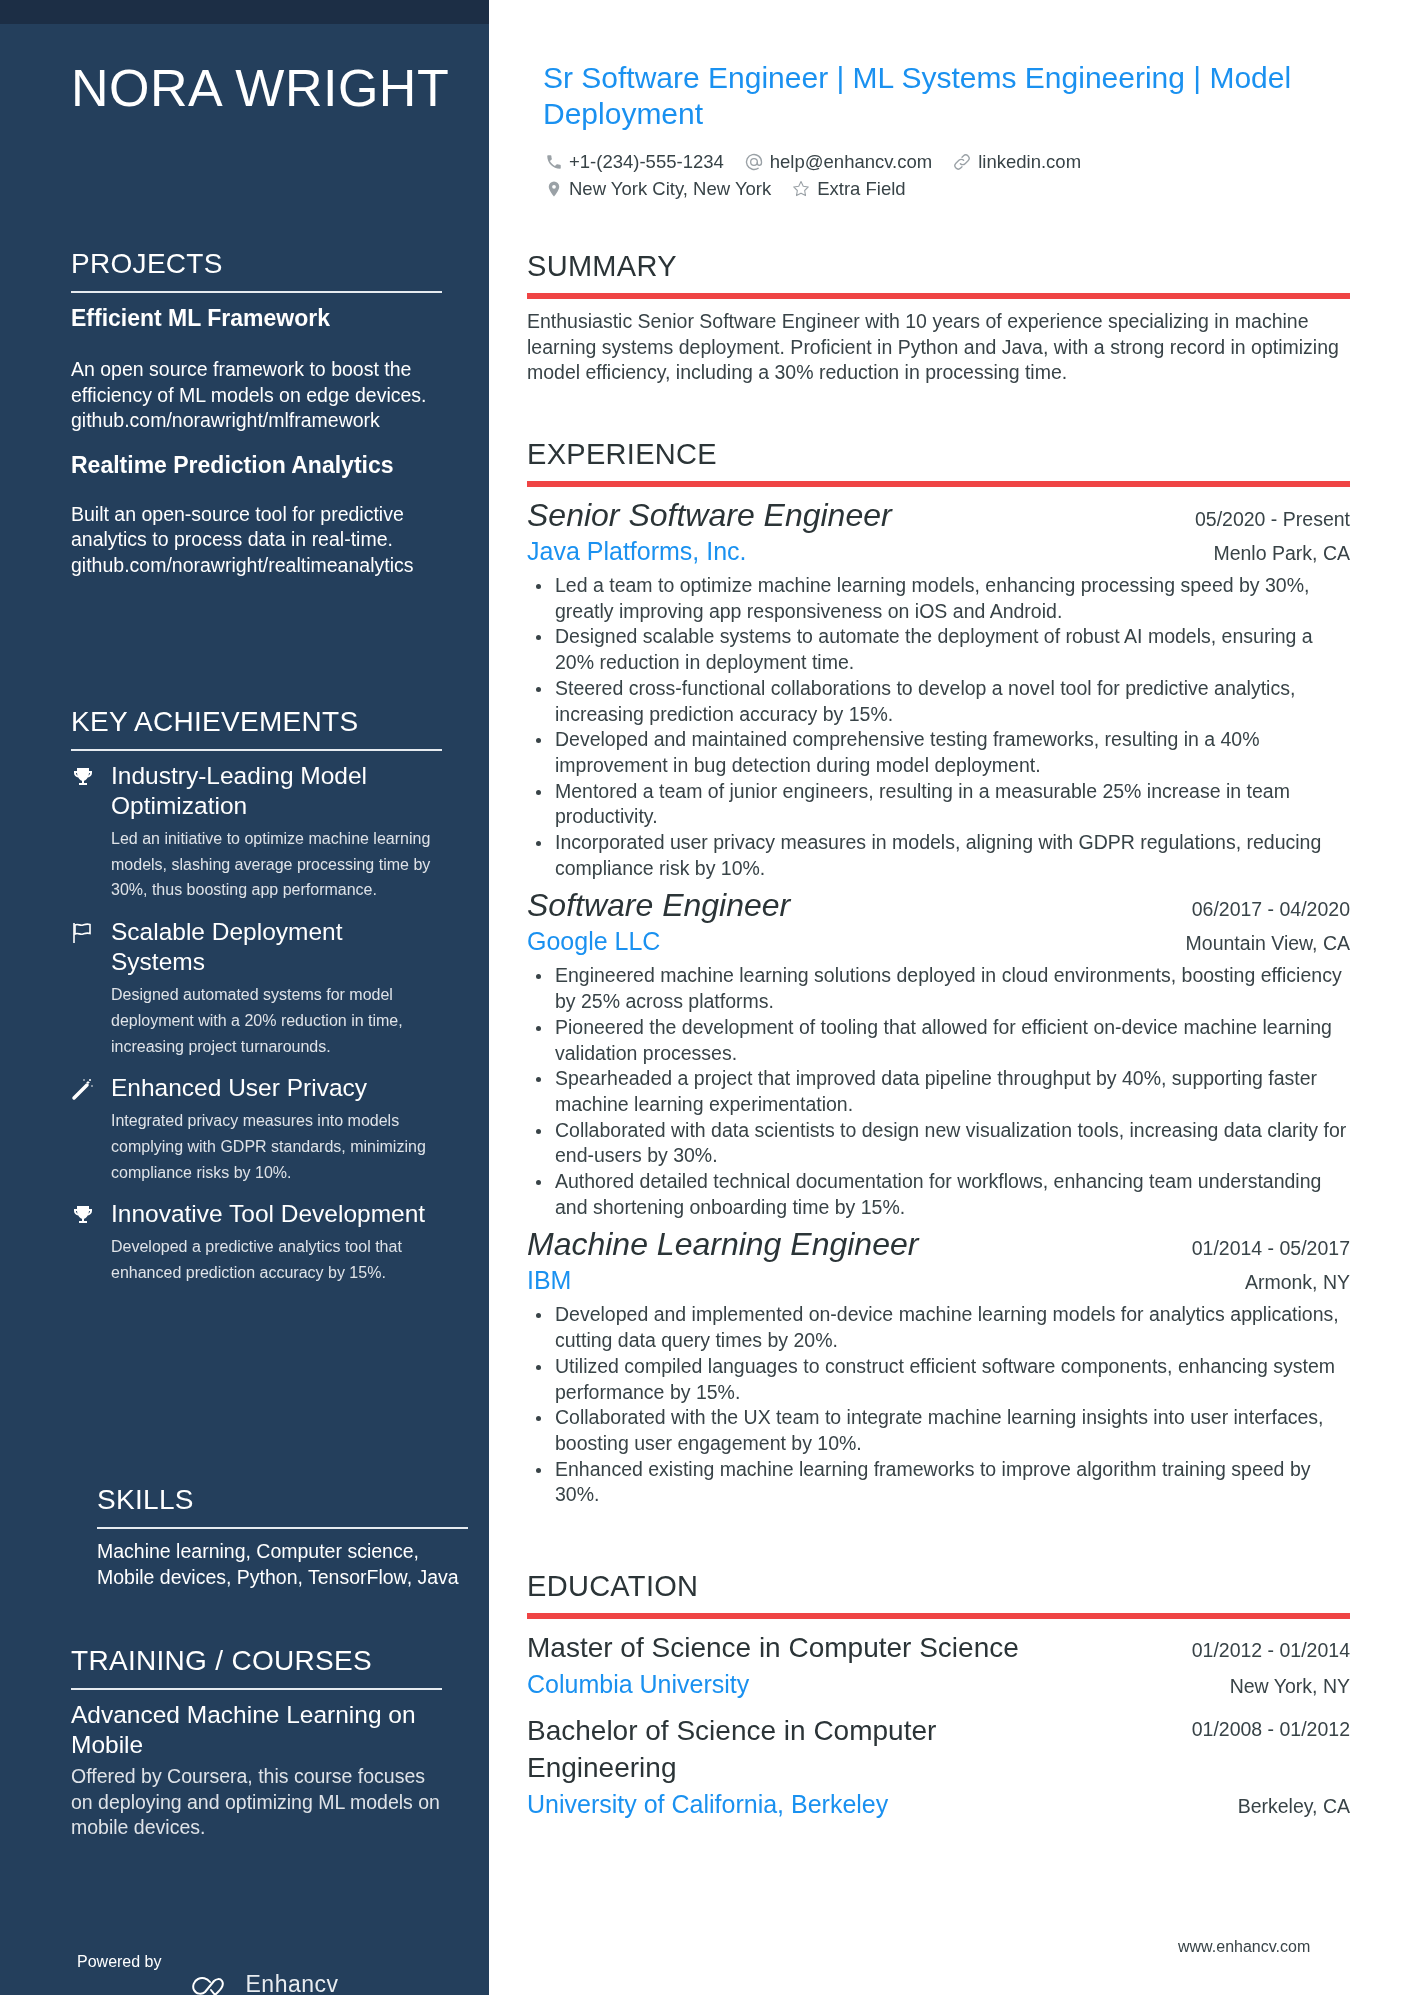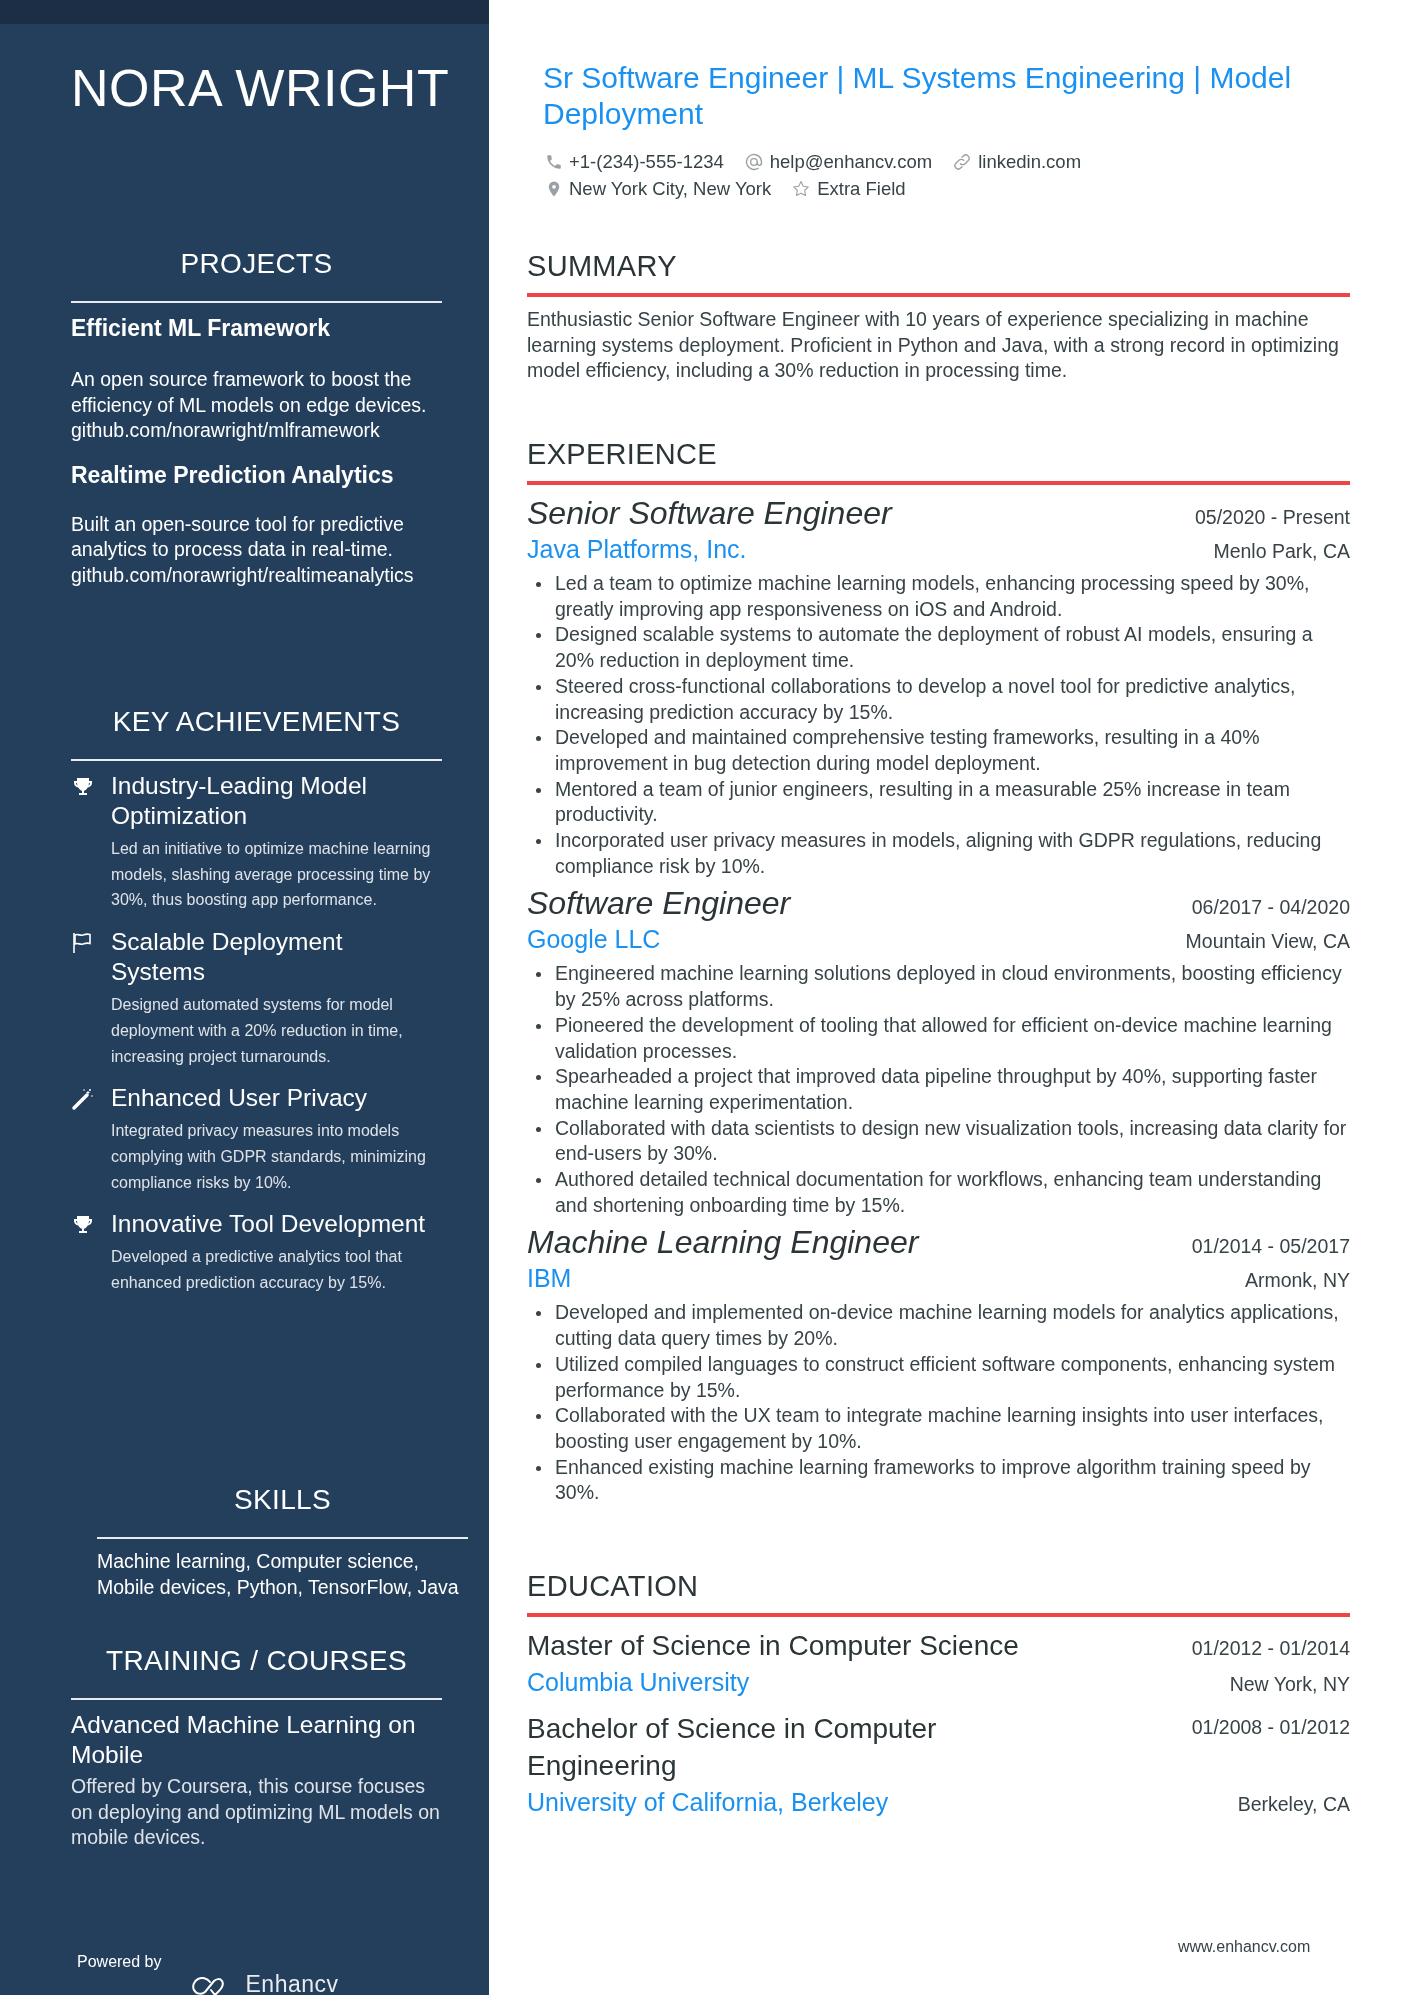--- a/index.html
+++ b/index.html
@@ -5,21 +5,21 @@
   * { box-sizing: border-box; margin: 0; padding: 0; }
   html, body { width: 1410px; height: 1995px; background: #ffffff; overflow: hidden; }
   body { font-family: "Liberation Sans", "DejaVu Sans", sans-serif; color: #384347; position: relative; }
 
   .sidebar { position: absolute; left: 0; top: 0; width: 489px; height: 1995px; background: #243f5c; color: #ffffff; }
   .sidebar-strip { position: absolute; left: 0; top: 0; width: 489px; height: 24px; background: #1c2e45; }
 
   .name { position: absolute; left: 71px; top: 58px; font-size: 52px; font-weight: 400; letter-spacing: 0.5px; color: #ffffff; white-space: nowrap; }
 
   .sb-section { position: absolute; left: 71px; width: 371px; }
-  .sb-heading { font-size: 28px; font-weight: 400; color: #ffffff; letter-spacing: 0.3px; padding-bottom: 21px; border-bottom: 2px solid #e6ebf0; margin-bottom: 10px; text-align: center; }
+  .sb-heading { font-size: 28px; font-weight: 400; color: #ffffff; letter-spacing: 0.3px; padding-bottom: 11px; border-bottom: 2px solid #e6ebf0; margin-bottom: 10px; }
   .proj-title { font-size: 23px; font-weight: 700; color: #ffffff; line-height: 30px; margin-top: 4px; }
   .proj-desc { font-size: 19.5px; color: #ffffff; line-height: 25.5px; margin-top: 20px; margin-bottom: 16px; word-break: break-all; }
   .proj-desc span { display: block; word-break: normal; }
   .proj-desc .link { word-break: break-all; }
 
   .ach { position: relative; padding-left: 40px; margin-top: 6px; margin-bottom: 14px; }
   .ach-icon { position: absolute; left: 0; top: 4px; width: 24px; height: 24px; }
   .ach-title { font-size: 24.5px; line-height: 30px; color: #ffffff; }
   .ach-desc { font-size: 16px; line-height: 25.7px; color: #dfe3e8; margin-top: 5px; }
 
@@ -30,21 +30,21 @@
   .powered { position: absolute; left: 77px; top: 1926px; font-size: 16px; color: #ffffff; display: flex; align-items: center; }
   .powered .brand { display: flex; align-items: flex-end; margin-left: 28px; margin-top: 45px; }
   .powered .brand-name { font-size: 23px; color: #e8ecf0; margin-left: 10px; letter-spacing: 0.5px; }
   .job-headline { position: absolute; left: 543px; top: 60px; width: 780px; font-size: 30px; line-height: 36px; color: #1a91f0; }
   .contacts { position: absolute; left: 545px; top: 148px; width: 780px; font-size: 18.5px; color: #384347; }
   .contact-row { display: flex; align-items: center; height: 27px; }
   .contact-item { display: flex; align-items: center; margin-right: 20px; }
   .contact-item svg { margin-right: 6px; }
 
   .m-section { position: absolute; left: 527px; width: 823px; }
-  .m-heading { font-size: 29px; color: #2b3437; letter-spacing: 0.3px; padding-bottom: 10px; border-bottom: 4px solid #ef4444; margin-bottom: 10px; }
+  .m-heading { font-size: 29px; color: #2b3437; letter-spacing: 0.3px; padding-bottom: 10px; border-bottom: 6px solid #ef4444; margin-bottom: 10px; }
   .summary-text { font-size: 19.5px; line-height: 25.7px; color: #384347; }
 
   .entry { margin-bottom: 6px; }
   .entry-row { display: flex; justify-content: space-between; align-items: baseline; }
   .role { font-size: 32px; line-height: 36px; color: #2b3437; font-style: italic; }
   .dates { font-size: 19.5px; color: #384347; white-space: nowrap; }
   .company { font-size: 25px; line-height: 36px; color: #1a91f0; }
   .loc { font-size: 19.5px; color: #384347; }
   .bullets { list-style: none; margin-top: 4px; }
   .bullets li { position: relative; padding-left: 28px; font-size: 19.5px; line-height: 25.7px; color: #384347; }

